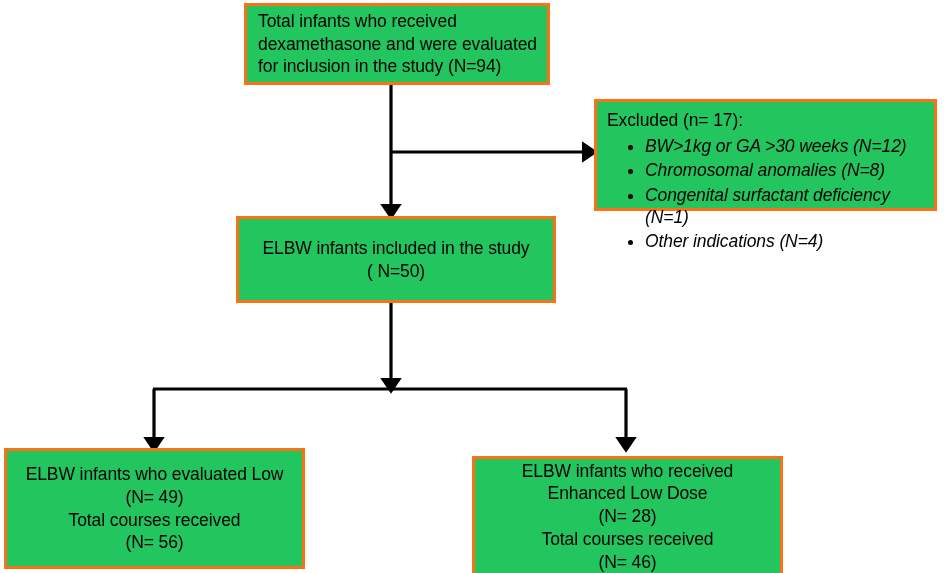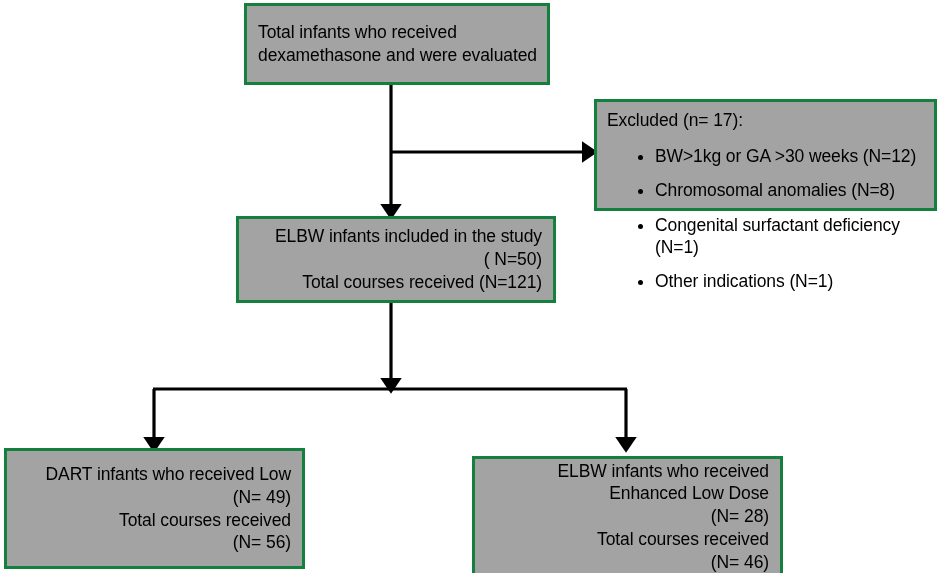--- a/index.html
+++ b/index.html
@@ -23,34 +23,34 @@
     position: absolute;
     left: 0;
     top: 0;
     width: 945px;
     height: 573px;
     pointer-events: none;
   }
   .node {
     position: absolute;
     box-sizing: border-box;
-    border: 3px solid #15803d;
-    background: #a3a3a3;
+    border: 3px solid #f97316;
+    background: #22c55e;
     display: flex;
     flex-direction: column;
     justify-content: center;
     font-size: 17.5px;
     line-height: 1.30;
     letter-spacing: -0.1px;
   }
   .node .pad {
     padding: 0 11px;
   }
   .node.centered {
-    text-align: right;
+    text-align: center;
   }
   .node.lefted {
     text-align: left;
   }
   .line {
     display: block;
     white-space: pre;
   }
 
   
@@ -80,21 +80,22 @@
   }
   .excl-list {
     list-style: disc;
     margin: 0;
     padding: 0 0 0 46px;
     font-size: 17.5px;
     line-height: 1.28;
   }
   .excl-list li {
     padding: 0;
-    margin: 12px;
+    margin: 2px;
+    font-style: italic;
   }
 </style>
 </head>
 <body>
 
 <div id="canvas">
 
   <svg id="connectors" viewBox="0 0 945 573" width="945" height="573" xmlns="http://www.w3.org/2000/svg">
     <defs>
       <marker id="arrowhead" markerWidth="9" markerHeight="9" refX="1.0" refY="4.0" orient="auto" markerUnits="strokeWidth">
@@ -112,44 +113,44 @@
 
     <line x1="154" y1="389" x2="154" y2="440" stroke="#000000" stroke-width="3.2" marker-end="url(#arrowhead)"></line>
 
     <line x1="626" y1="389" x2="626" y2="440" stroke="#000000" stroke-width="3.2" marker-end="url(#arrowhead)"></line>
   </svg>
 
   <div class="node lefted" id="node-enrolled">
     <div class="pad">
       <span class="line">Total infants who received</span>
       <span class="line">dexamethasone and were evaluated</span>
+      <span class="line">for inclusion in the study (N=94)</span>
     </div>
   </div>
 
   <div class="node lefted" id="node-excluded">
     <div class="excl-title">Excluded (n= 17):</div>
     <ul class="excl-list">
       <li>BW&gt;1kg or GA &gt;30 weeks (N=12)</li>
       <li>Chromosomal anomalies (N=8)</li>
       <li>Congenital surfactant deficiency (N=1)</li>
-      <li>Other indications (N=1)</li>
+      <li>Other indications (N=4)</li>
     </ul>
   </div>
 
   <div class="node centered" id="node-included">
     <div class="pad">
       <span class="line">ELBW infants included in the study</span>
       <span class="line">( N=50)</span>
-      <span class="line">Total courses received (N=121)</span>
     </div>
   </div>
 
   <div class="node centered" id="node-lowdose">
     <div class="pad">
-      <span class="line">DART infants who received Low</span>
+      <span class="line">ELBW infants who evaluated Low</span>
       <span class="line">(N= 49)</span>
       <span class="line">Total courses received</span>
       <span class="line">(N= 56)</span>
     </div>
   </div>
 
   <div class="node centered" id="node-enhanced">
     <div class="pad">
       <span class="line">ELBW infants who received</span>
       <span class="line">Enhanced Low Dose</span>

